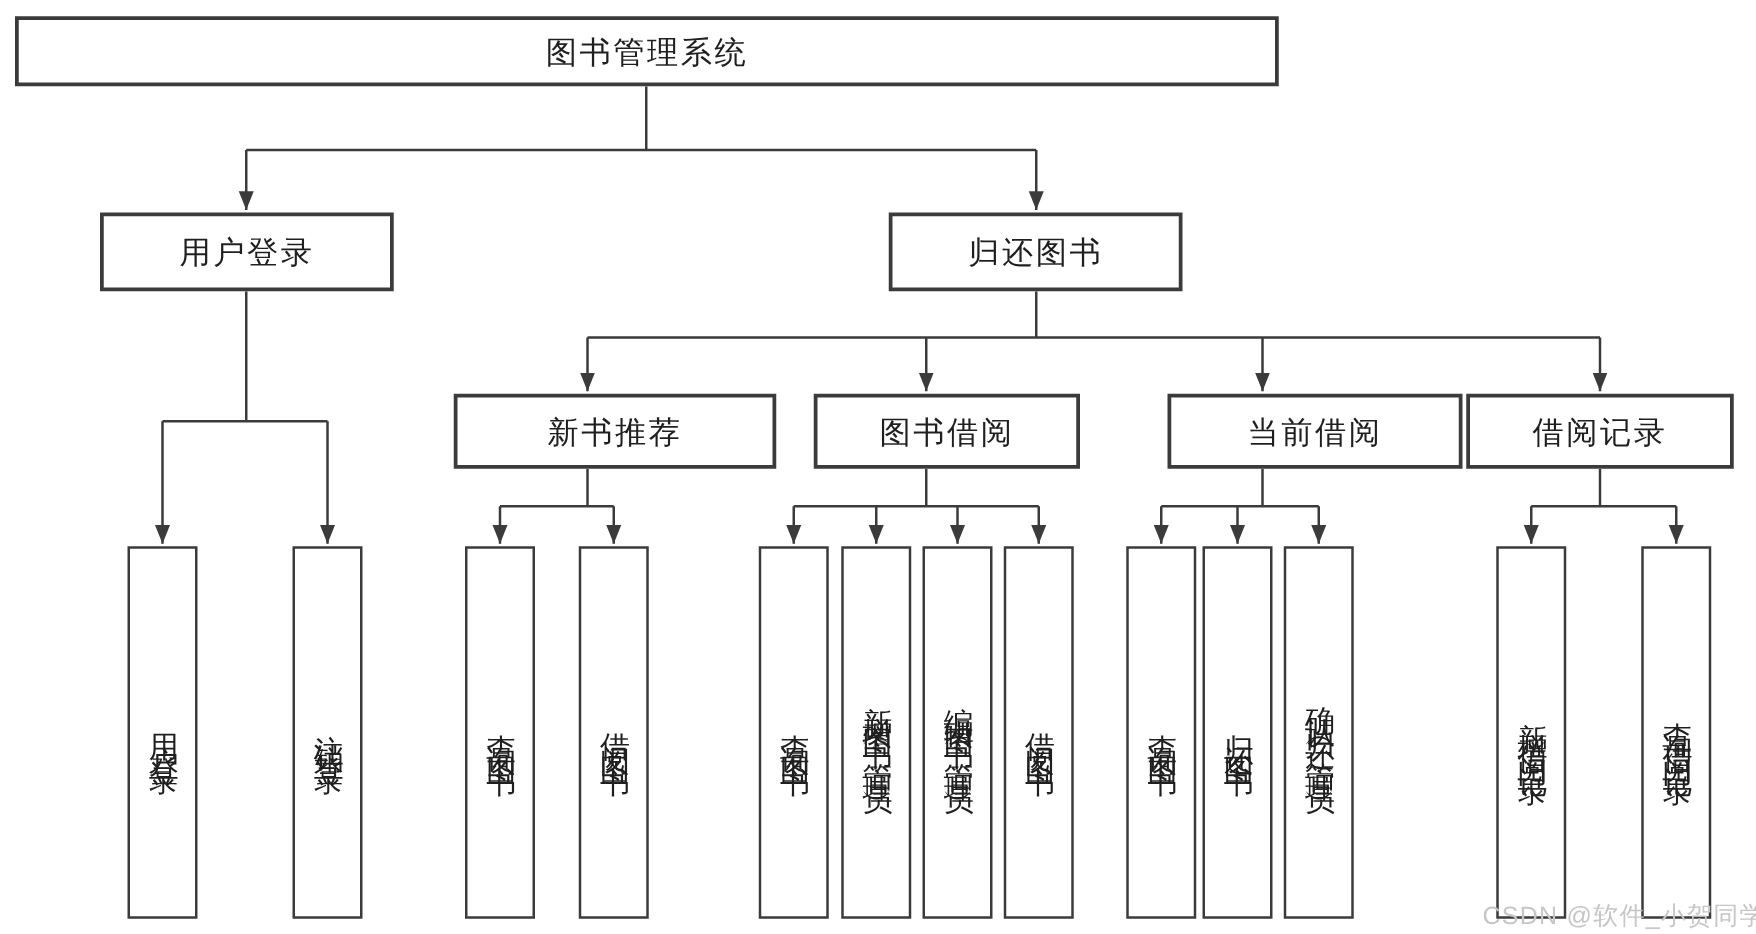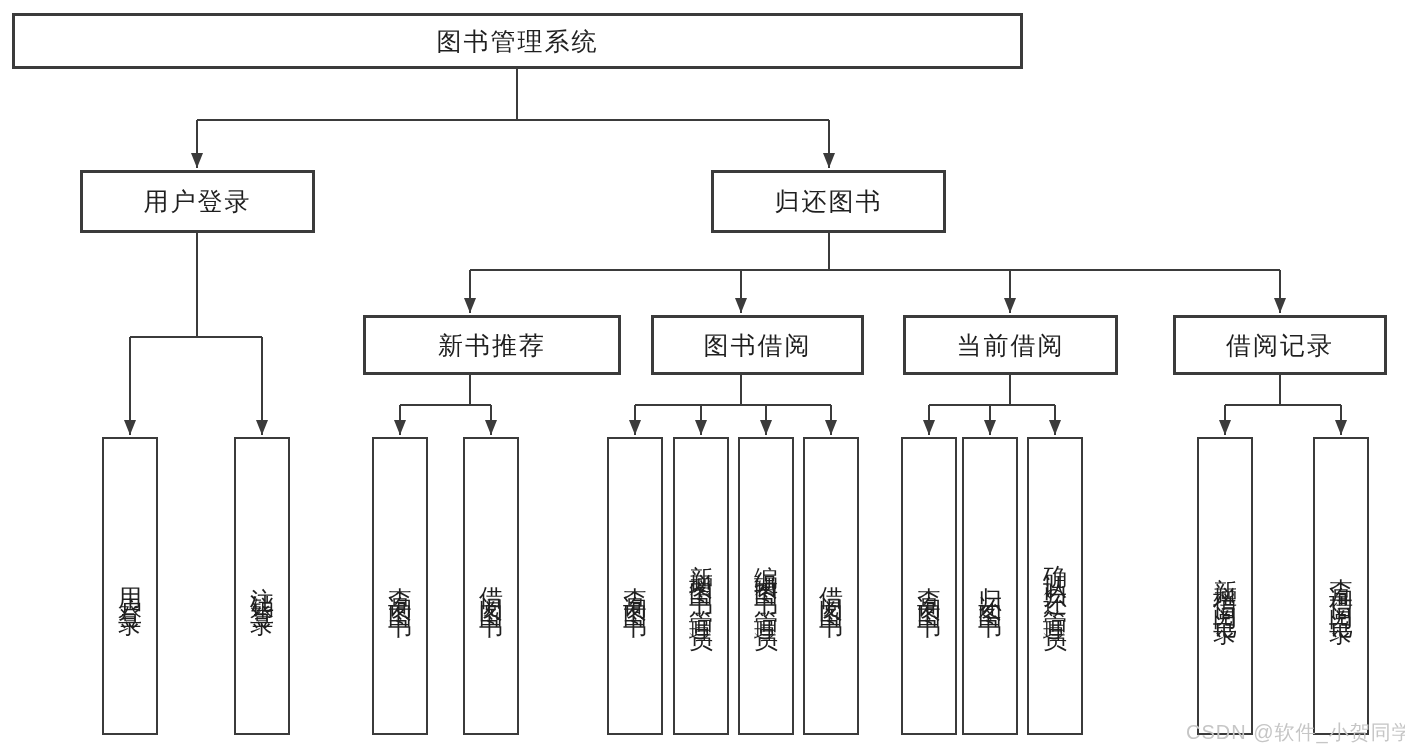--- a/index.html
+++ b/index.html
@@ -57,21 +57,21 @@
     color: #1f1f1f;
     white-space: nowrap;
   }
   
   .pos-root      { left: 12px;   top: 13px;  width: 1011px; height: 56px; }
   .pos-userlogin { left: 80px;   top: 170px; width: 235px;  height: 63px; }
   .pos-bookmgmt  { left: 711px;  top: 170px; width: 235px;  height: 63px; }
   
   .pos-newrec    { left: 363px;  top: 315px; width: 258px;  height: 60px; }
   .pos-borrowing { left: 635px;  top: 315px; width: 213px;  height: 60px; margin-left: 16px; }
-  .pos-current   { left: 903px;  top: 315px; width: 215px;  height: 60px; }
+  .pos-current   { left: 934px;  top: 315px; width: 236px;  height: 60px; }
   .pos-records   { left: 1173px; top: 315px; width: 214px;  height: 60px; }
   
   .pos-l1  { left: 102px; }
   .pos-l2  { left: 234px; }
   .pos-l3  { left: 372px; }
   .pos-l4  { left: 463px; }
   .pos-l5  { left: 607px; }
   .pos-l6  { left: 673px; }
   .pos-l7  { left: 738px; }
   .pos-l8  { left: 803px; }

